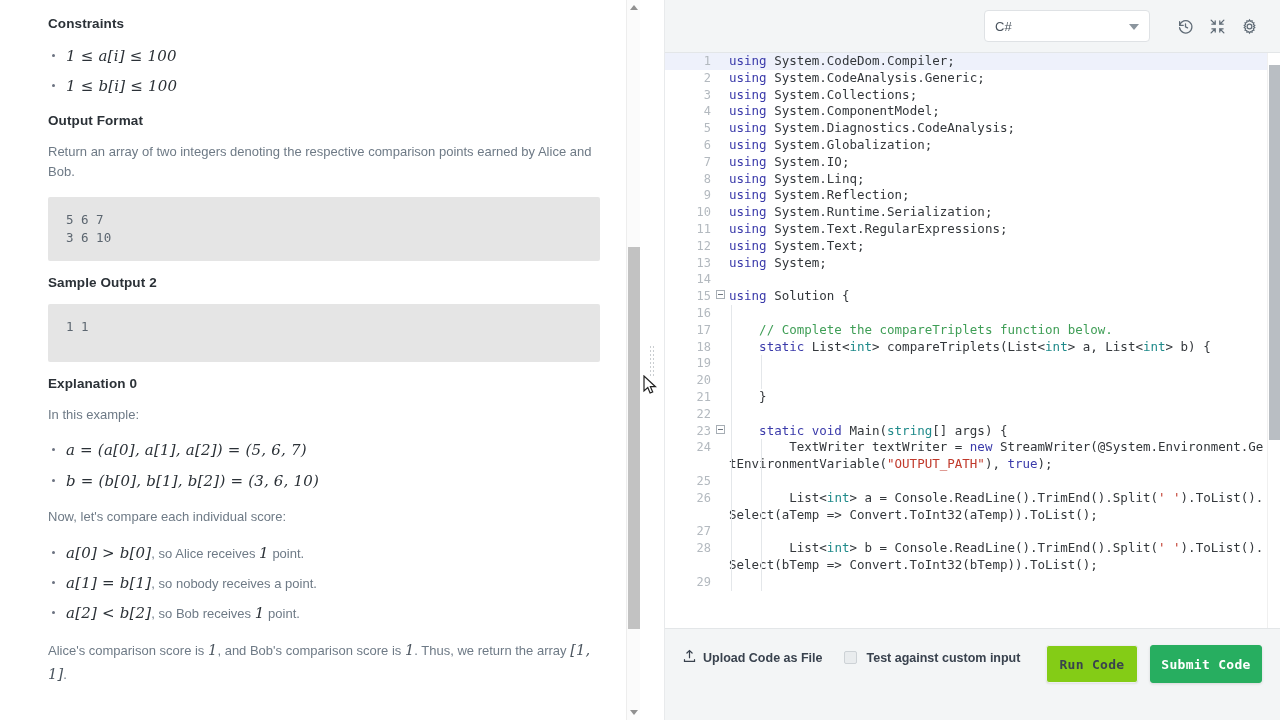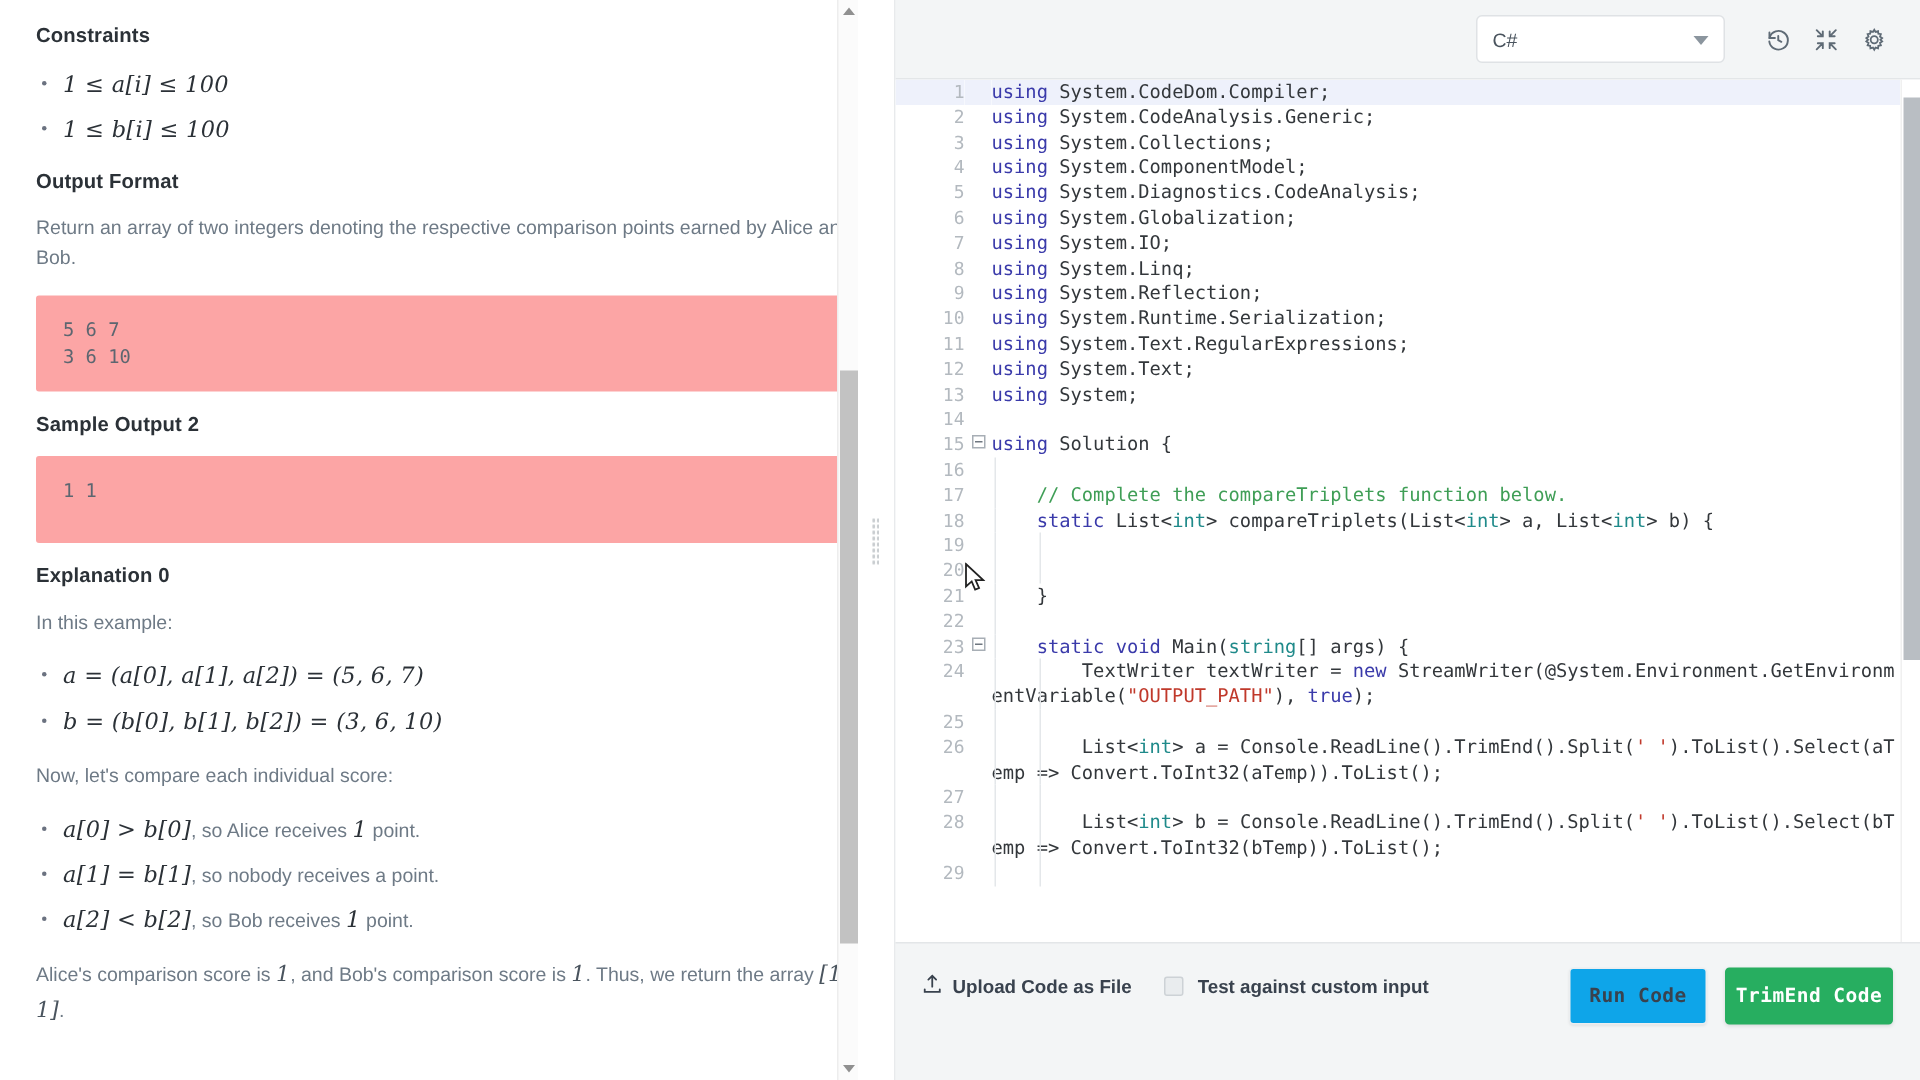--- a/index.html
+++ b/index.html
@@ -7,25 +7,26 @@
   body {
     font-family: "Liberation Sans", sans-serif;
     background: #ffffff;
     color: #39424e;
     font-size: 13px;
   }
   .app { display: flex; width: 1280px; height: 720px; position: relative; }
 
   
   .left-pane {
-    width: 572px;
+    width: 616px;
     height: 720px;
     background: #ffffff;
     position: relative;
     overflow: hidden;
+    margin-left: 24px;
   }
   .statement {
     padding: 16px 24px 0 24px;
     width: 600px;
   }
   .sec-head {
     font-size: 13.5px;
     font-weight: bold;
     color: #2b3137;
     margin: 0 0 14px 0;
@@ -54,21 +55,21 @@
     letter-spacing: .2px;
   }
   .para {
     color: #6e7a86;
     line-height: 1.6;
     margin: 0 0 14px 0;
     font-size: 13px;
   }
   .para .math { font-size: 14.5px; color: #4a545e; vertical-align: baseline; }
   .codeblock {
-    background: #fca5a5;
+    background: #e5e5e5;
     border-radius: 2px;
     padding: 14px 18px;
     margin: 0 0 14px 0;
     font-family: "DejaVu Sans Mono", "Liberation Mono", monospace;
     font-size: 12.5px;
     line-height: 1.42;
     color: #5c6670;
     min-height: 58px;
     white-space: pre;
   }
@@ -308,21 +309,21 @@
     font-size: 13px;
     font-weight: bold;
     letter-spacing: .3px;
     border-radius: 3px;
     height: 38px;
     display: flex; align-items: center; justify-content: center;
     cursor: pointer;
   }
   .btn-run {
     width: 92px;
-    background: #0ea5e9;
+    background: #84cc16;
     color: #39424e;
     border: 1px solid #eceef0;
     box-shadow: 0 1px 2px rgba(0,0,0,.08);
     text-align: center;
   }
   .btn-submit {
     width: 112px;
     background: #27ae60;
     color: #ffffff;
     border: 1px solid #27ae60;
@@ -598,18 +599,18 @@
           </span>
           <span>Upload Code as File</span>
         </div>
         <div class="custom-input">
           <span class="chk"></span>
           <span class="lbl">Test against custom input</span>
         </div>
       </div>
       <div class="ab-right">
         <div class="btn btn-run">Run Code</div>
-        <div class="btn btn-submit">TrimEnd Code</div>
+        <div class="btn btn-submit">Submit Code</div>
       </div>
     </div>
 
   </div>
 </div>
 
 </body></html>

